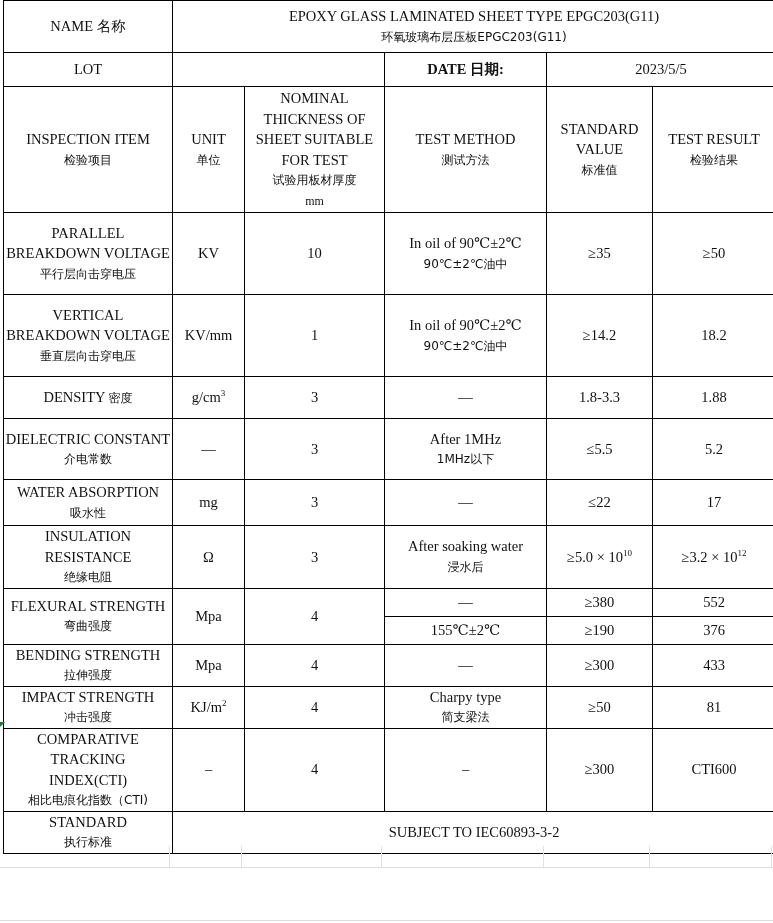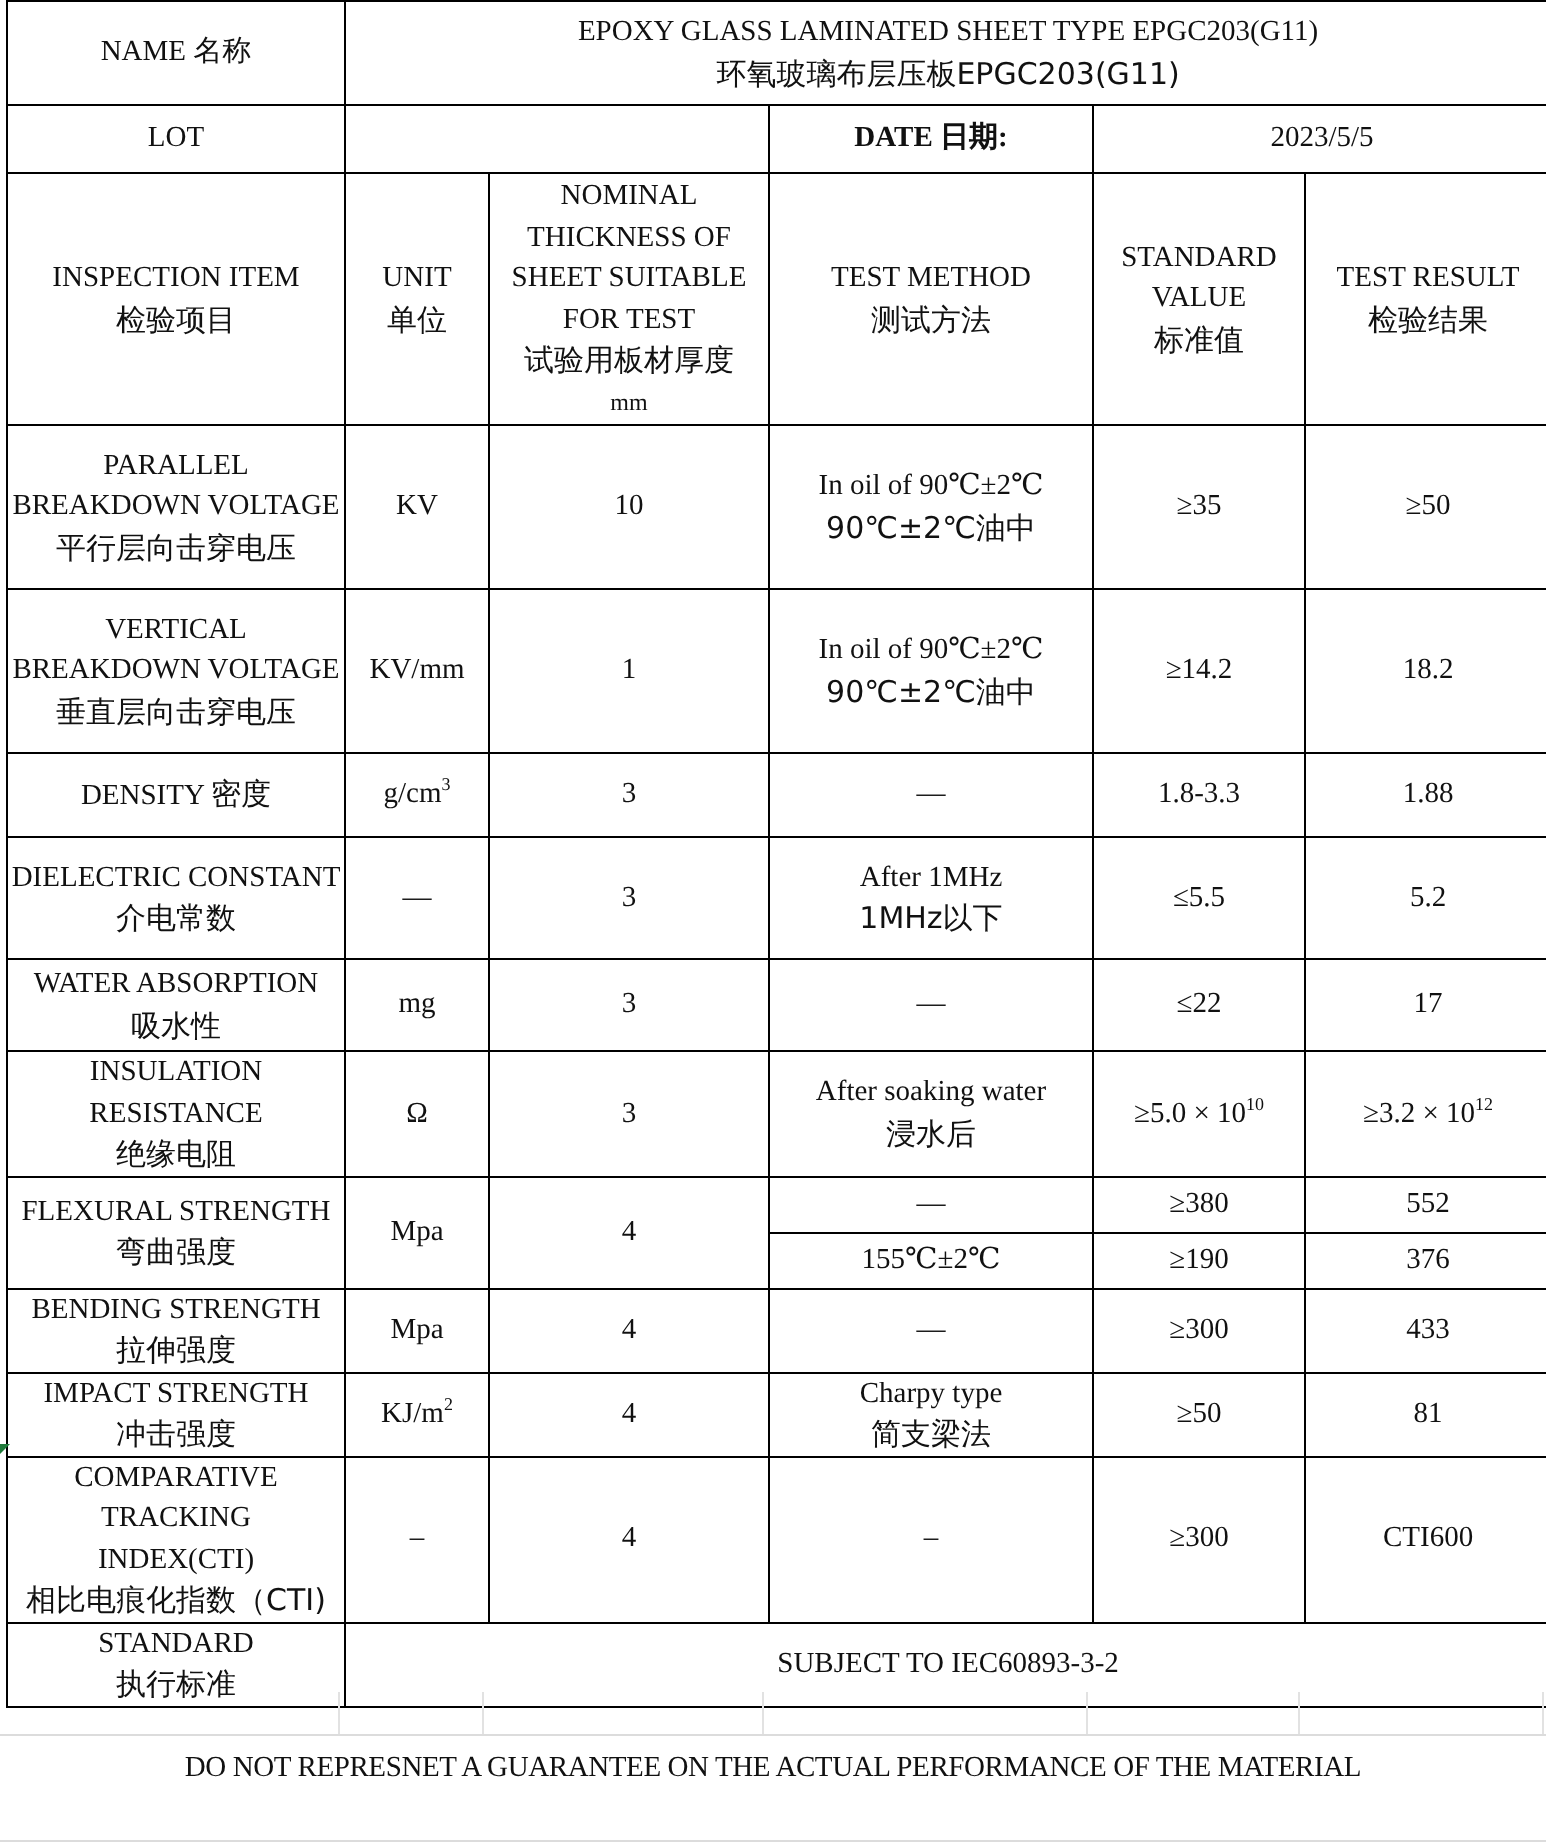--- a/index.html
+++ b/index.html
@@ -2,21 +2,21 @@
 <html><head>
 <meta charset="utf-8">
 <style>
   html, body { margin: 0; padding: 0; background: #ffffff; }
   body { width: 773px; height: 923px; position: relative; overflow: hidden;
          font-family: "Liberation Serif", "DejaVu Serif", serif; color: #111; }
   table.sheet { position: absolute; left: 3px; top: 0; border-collapse: collapse; table-layout: fixed; width: 772px; }
   table.sheet td { border: 1.5px solid #000; text-align: center; vertical-align: middle;
                    font-size: 14.5px; line-height: 20.5px; padding: 0 1px; overflow: hidden; }
   td.right { text-align: right; padding-right: 12px; font-weight: bold; }
-  .zh { font-family: "DejaVu Sans", sans-serif; font-size: 15px; }
+  .zh { font-family: "DejaVu Sans", sans-serif; font-size: 12px; }
   sup { font-size: 9px; line-height: 0; vertical-align: 6px; }
   .tri { position: absolute; left: 0; top: 722px; width: 0; height: 0;
          border-top: 5px solid #1f7a3a; border-right: 5px solid transparent; }
   .grid-row { position: absolute; left: 0; top: 846px; width: 773px; height: 21px;
               border-bottom: 1px solid #dcdcdc; }
   .grid-row span { position: absolute; top: 0; height: 21px; border-left: 1px solid #e2e2e2; }
   .note { position: absolute; left: 0; top: 867px; width: 773px; height: 54px;
           border-bottom: 1px solid #dcdcdc; text-align: center;
           font-size: 14.5px; line-height: 22px; padding-top: 6px; box-sizing: border-box;
           letter-spacing: -0.2px; }
@@ -227,14 +227,13 @@
 <div class="grid-row">
   <span style="left:169px"></span>
   <span style="left:241px"></span>
   <span style="left:381px"></span>
   <span style="left:543px"></span>
   <span style="left:649px"></span>
   <span style="left:771px"></span>
 </div>
 
 <div class="note">
-  <div>DO NOT REPRESNET A GUARANTEE ON THE ACTUAL PERFORMANCE OF THE MATERIAL</div>
 </div>
 
 </body></html>

